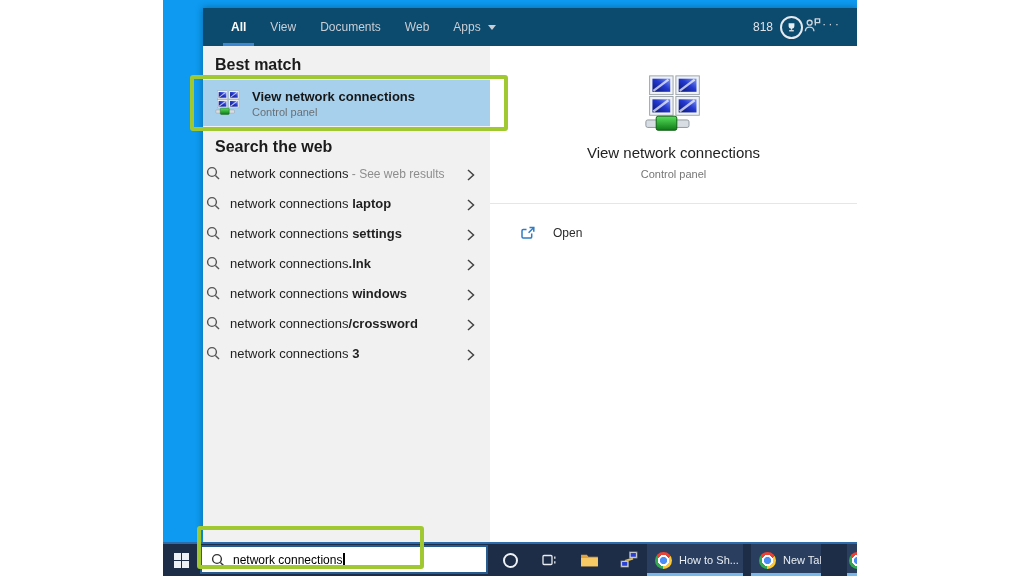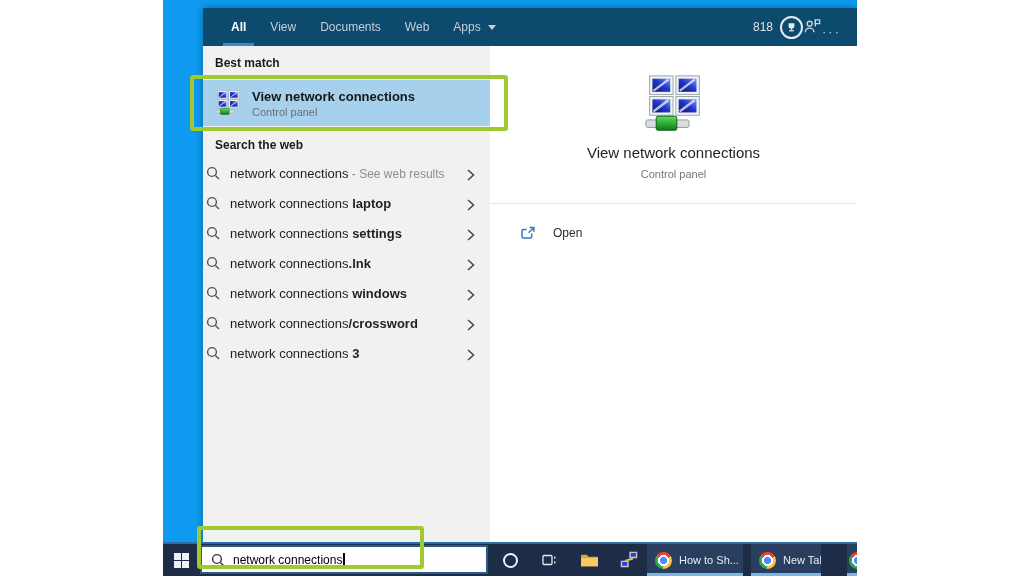--- a/index.html
+++ b/index.html
@@ -16,32 +16,32 @@
             padding:0 10px 0 16px; }
   .tabs { display:flex; height:38px; }
   .tab { position:relative; display:flex; align-items:center; padding:0 12px;
          font-size:12px; color:#c9ced5; cursor:default; }
   .tab.active { color:#ffffff; font-weight:bold; }
   .tab.active::after { content:""; position:absolute; left:4px; right:4px; bottom:0;
                        height:3px; background:#3c87d0; }
   .tab .dd { width:0; height:0; border-left:4px solid transparent;
              border-right:4px solid transparent; border-top:5px solid #c9ced5;
              margin-left:7px; }
-  .topbar-right { margin-left:auto; display:flex; align-items:flex-end; 
+  .topbar-right { margin-left:auto; display:flex; align-items:flex-start; 
                   color:#dfe3e8; }
   .rewards { display:flex; align-items:center; gap:7px; font-size:12px; }
   .badge-circle { width:23px; height:23px; border:2px solid #e6eaee; border-radius:50%;
                   display:flex; align-items:center; justify-content:center; }
   .ellipsis { font-size:13px; letter-spacing:2px; color:#cfd4da; padding-right:6px; }
 
   .cols { display:flex; height:496px; }
   .left  { width:287px; background:#f1f1f1; position:relative; }
   .right { flex:1; background:#ffffff; position:relative; }
 
-  .sec-h { position:absolute; left:12px; font-size:12px; font-weight:bold; color:#1b1b1b; }
+  .sec-h { position:absolute; left:12px; font-size:16px; font-weight:bold; color:#1b1b1b; }
   .h-best { top:10px; } .h-web { top:92px; }
 
   .bm-row { position:absolute; left:0; top:34px; width:100%; height:46px;
             background:#a7d0ed; display:flex; align-items:center; padding-left:12px;
             cursor:default; }
   .bm-ico { width:26px; height:26px; margin-right:11px; flex:0 0 auto; }
   .bm-title { font-size:13px; font-weight:bold; color:#161616; line-height:15px; }
   .bm-sub { font-size:11px; color:#6b6f73; margin-top:2px; }
 
   .rows { position:absolute; left:0; top:112px; width:100%; }

